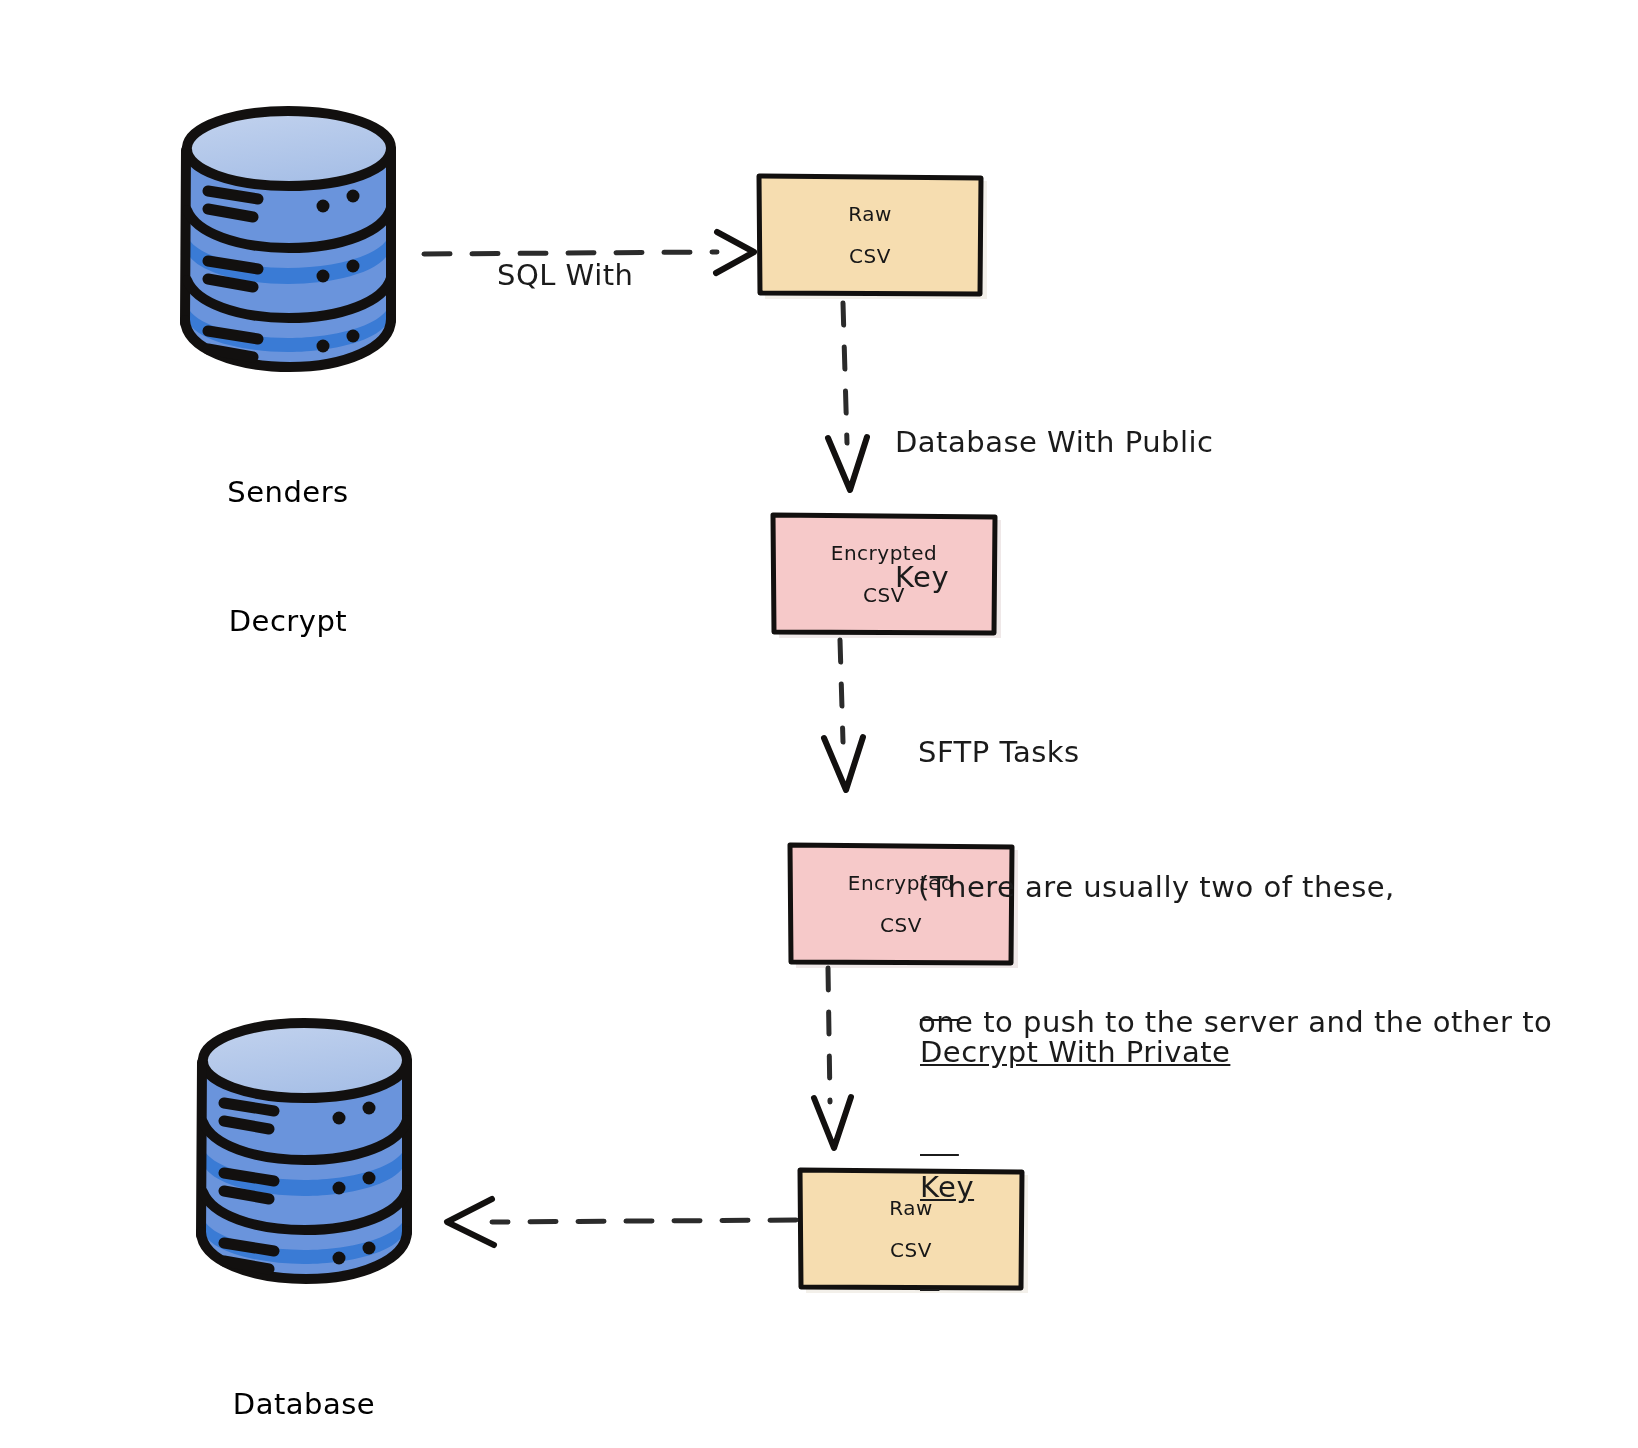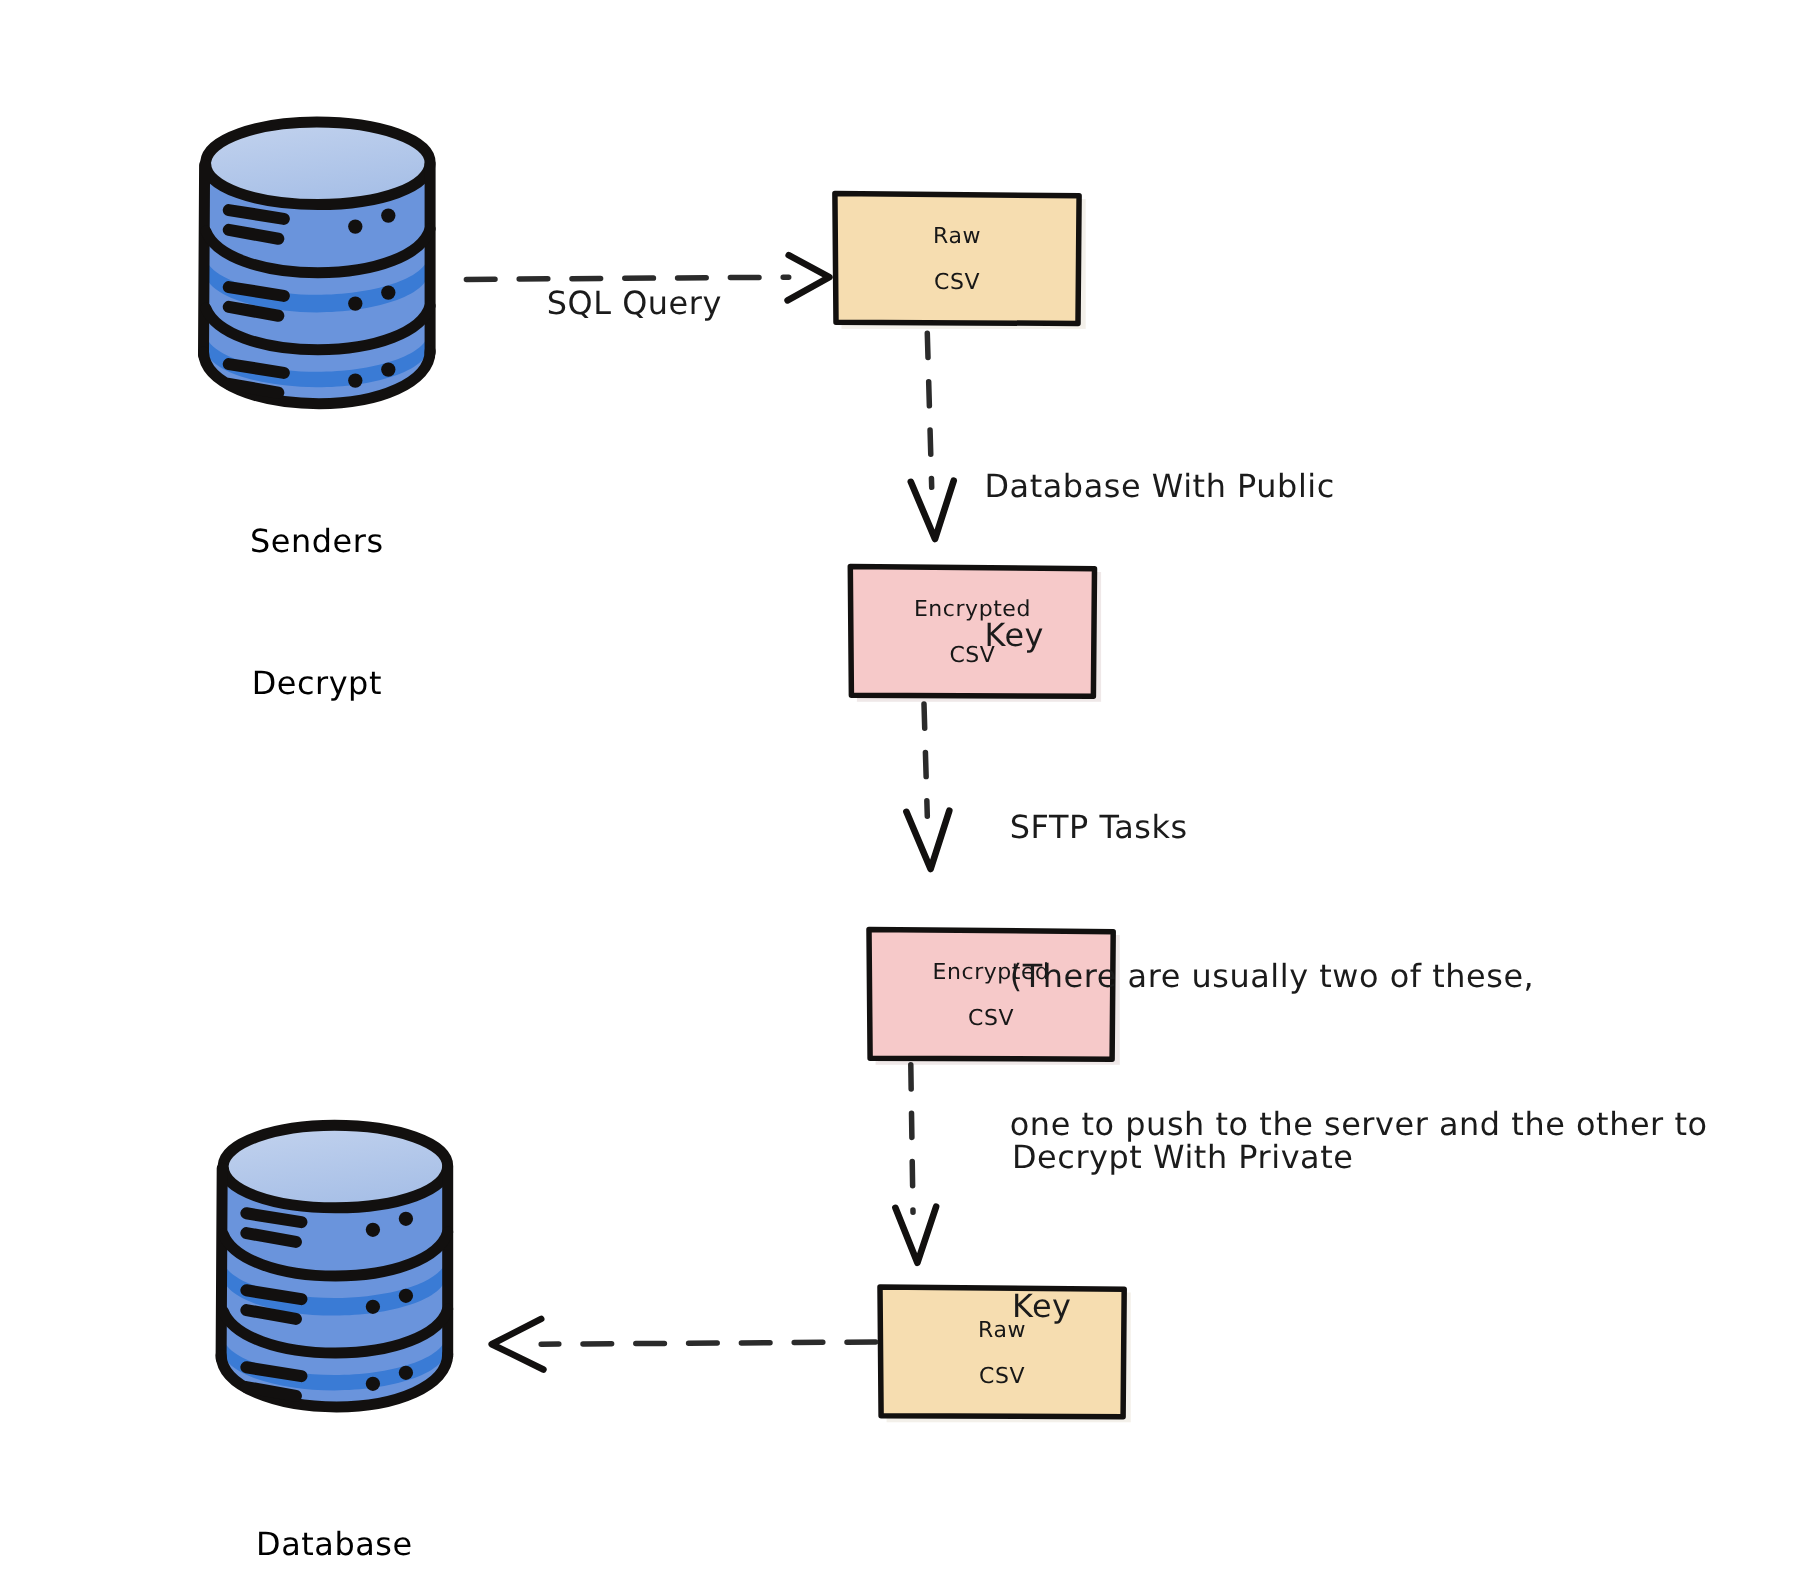--- a/index.html
+++ b/index.html
@@ -205,32 +205,32 @@
     <div>Senders</div>
     <div>Decrypt</div>
   </div>
 
   <div class="db-caption" style="left:154px; top:1297px; width:300px;">
     <div>Database</div>
     
   </div>
 
   <div class="edge-label" style="left:497px; top:163px;">
-    <div>SQL Query</div>
+    <div>SQL With</div>
   </div>
 
   <div class="edge-label" style="left:895px; top:330px;">
     <div>Database With Public</div>
     <div>Key</div>
   </div>
 
   <div class="edge-label" style="left:905px; top:640px;margin-left:13px;">
     <div>SFTP Tasks</div>
     <div>(There are usually two of these,</div>
     <div>one to push to the server and the other to</div>
   </div>
 
-  <div class="edge-label" style="left:920px; top:940px;">
+  <div class="edge-label" style="left:920px; top:940px;text-decoration:underline;">
     <div>Decrypt With Private</div>
     <div>Key</div>
   </div>
 
 </div>
 
 </body></html>

